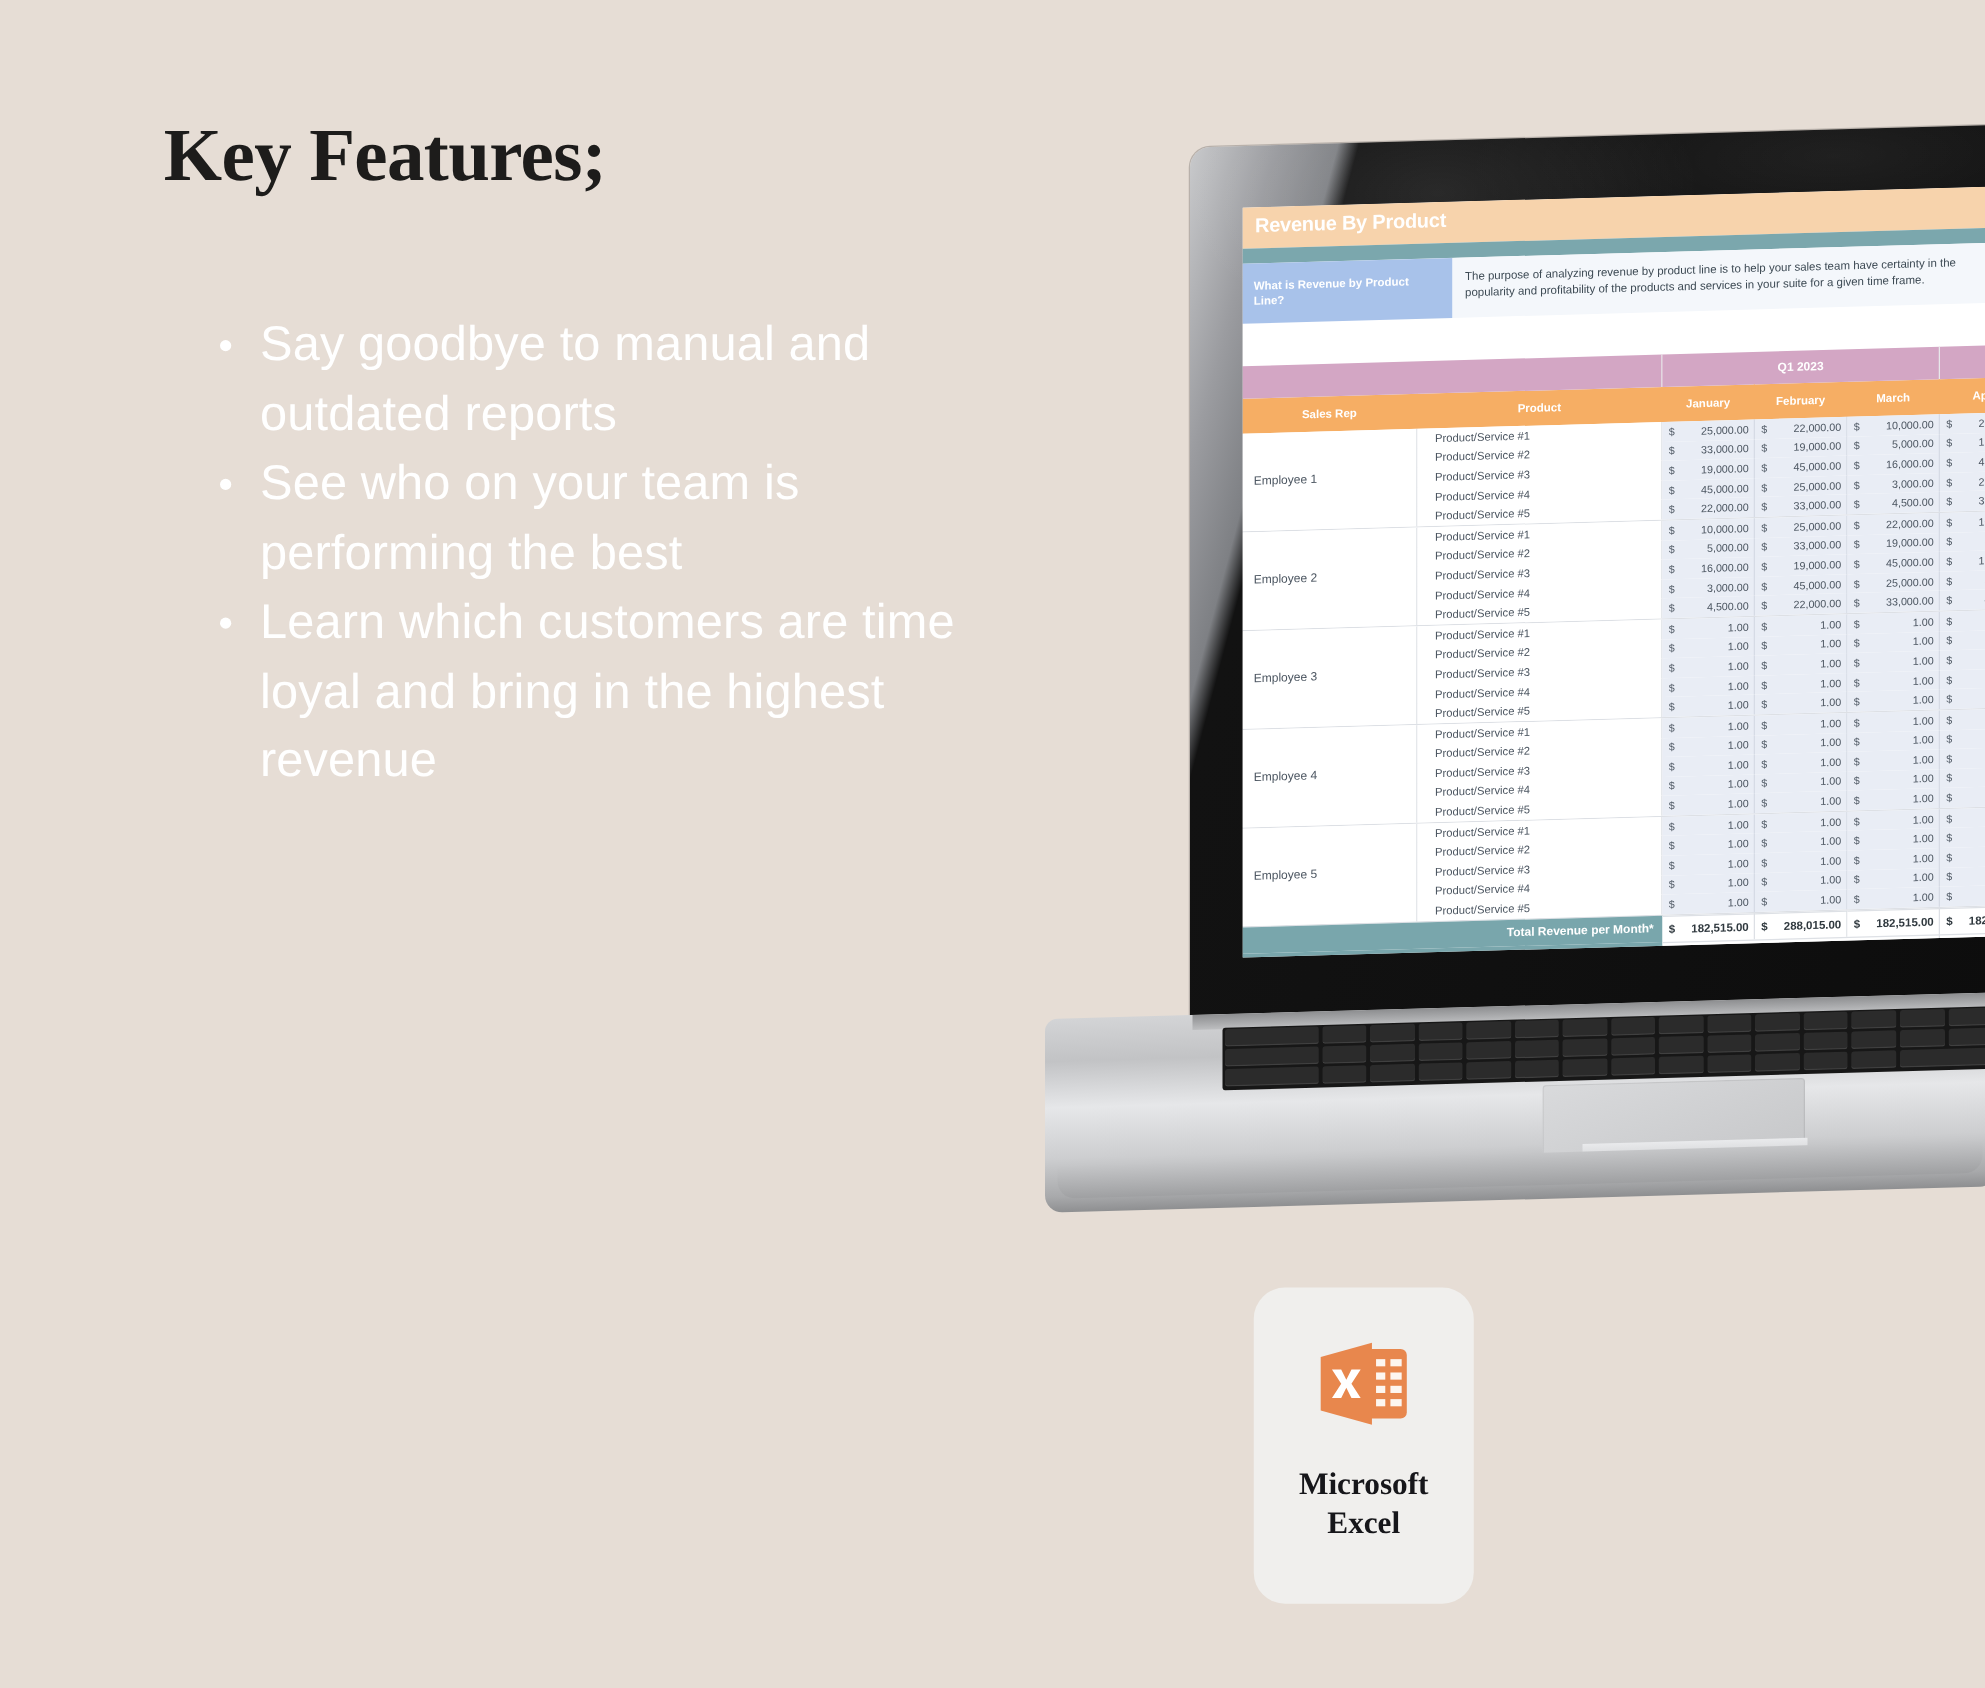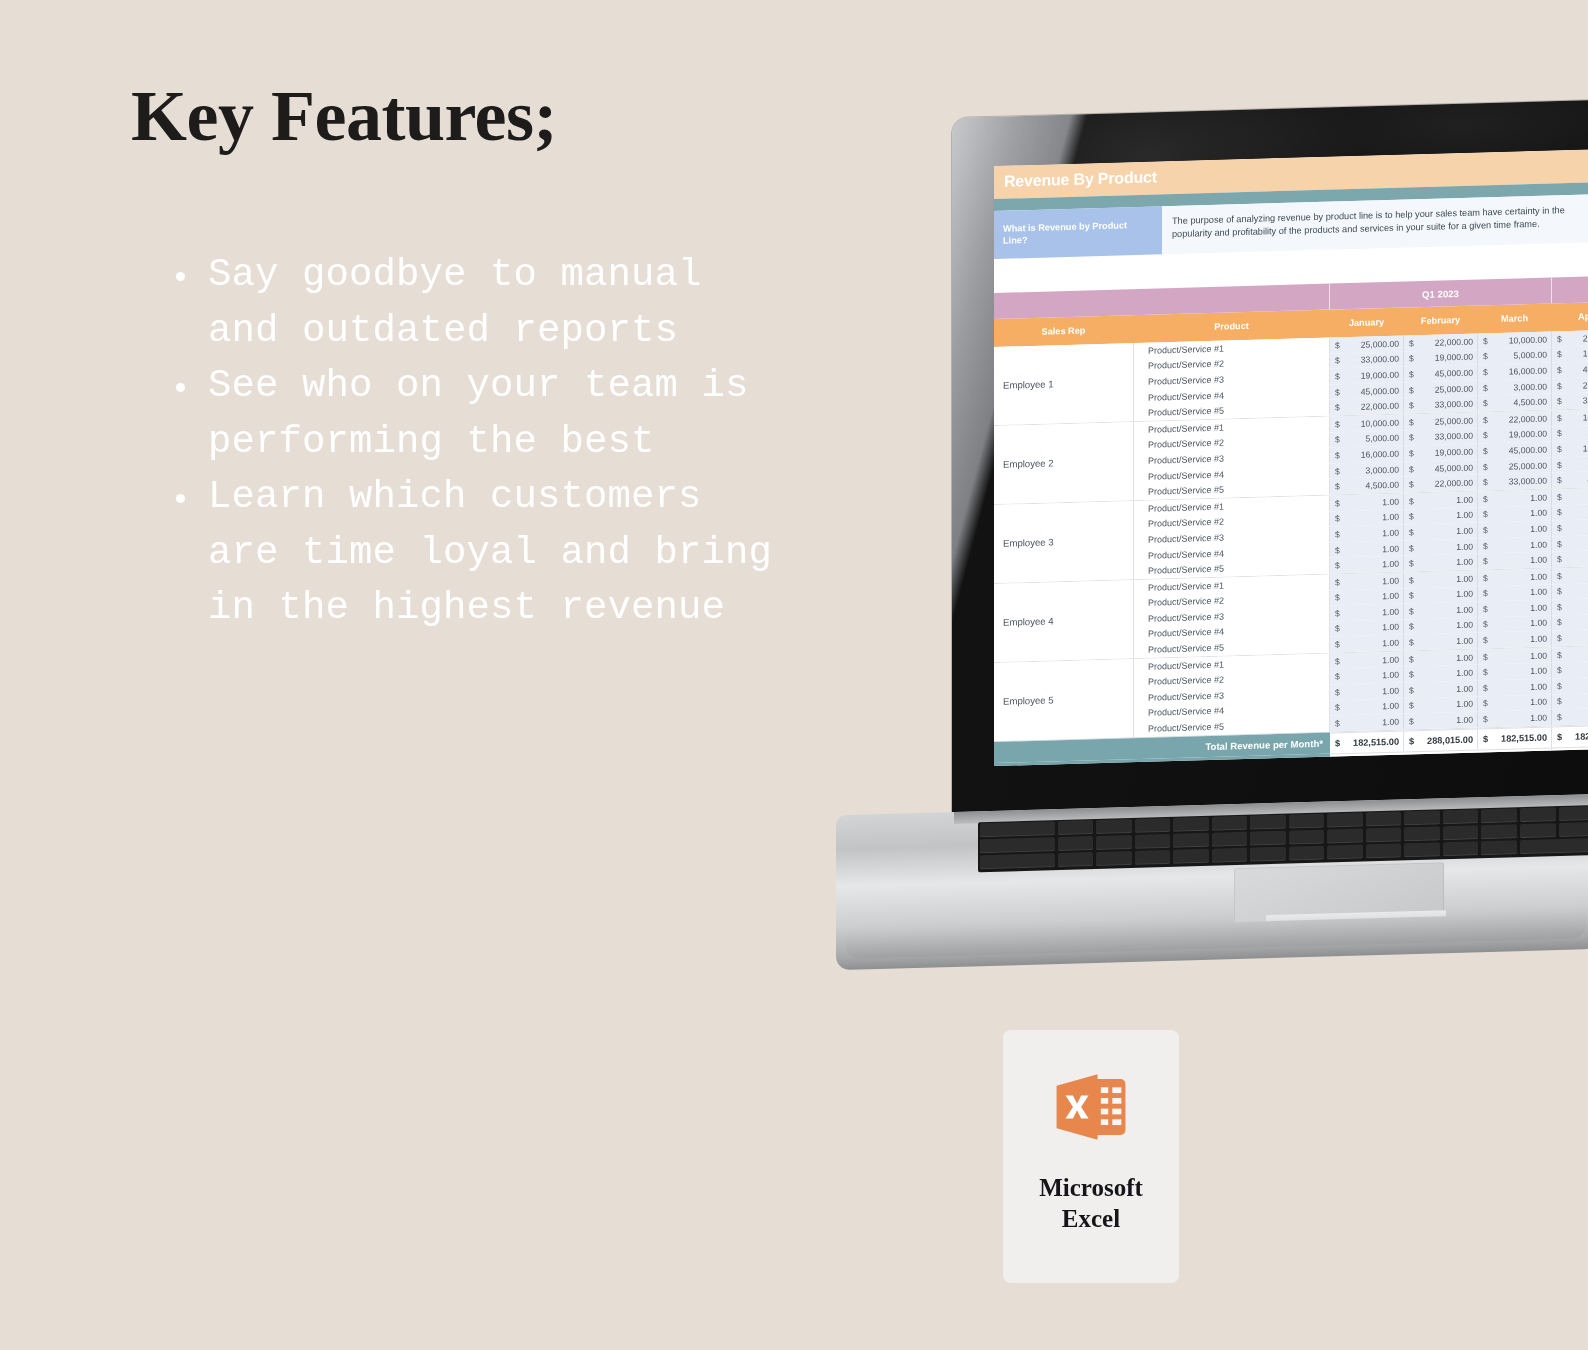--- a/index.html
+++ b/index.html
@@ -20,23 +20,23 @@
   .left-panel {
     position: absolute;
     left: 0; top: 0;
     width: 840px;
     height: 1350px;
   }
 
   .page-title {
     position: absolute;
     left: 131px;
-    top: 80px;
+    top: 94px;
     font-family: "Liberation Serif", serif;
-    font-size: 72px;
+    font-size: 60px;
     font-weight: 700;
     color: #1d1c1b;
     letter-spacing: -0.5px;
     line-height: 1;
   }
 
   .feature-list {
     position: absolute;
     left: 168px;
     top: 248px;
@@ -45,21 +45,20 @@
   }
 
   .feature-list li {
     position: relative;
     padding-left: 40px;
     font-size: 39px;
     line-height: 55.5px;
     color: #ffffff;
     font-weight: 300;
     letter-spacing: 0.1px;
-    font-family: Liberation Mono, monospace;
   }
 
   .feature-list li::before {
     content: "";
     position: absolute;
     left: 8px;
     top: 24px;
     width: 9px;
     height: 9px;
     border-radius: 50%;
@@ -313,21 +312,21 @@
     position: absolute;
     left: 1003px;
     top: 1030px;
     display: flex;
     gap: 120px;
   }
   .badge {
     width: 176px;
     height: 253px;
     background: #f0efed;
-    border-radius: 8px;
+    border-radius: 25px;
     display: flex;
     flex-direction: column;
     align-items: center;
     justify-content: flex-start;
     padding-top: 36px;
   }
   .badge-icon { width: 82px; height: 82px; }
   .badge-label {
     margin-top: 24px;
     font-family: "Liberation Serif", serif;

